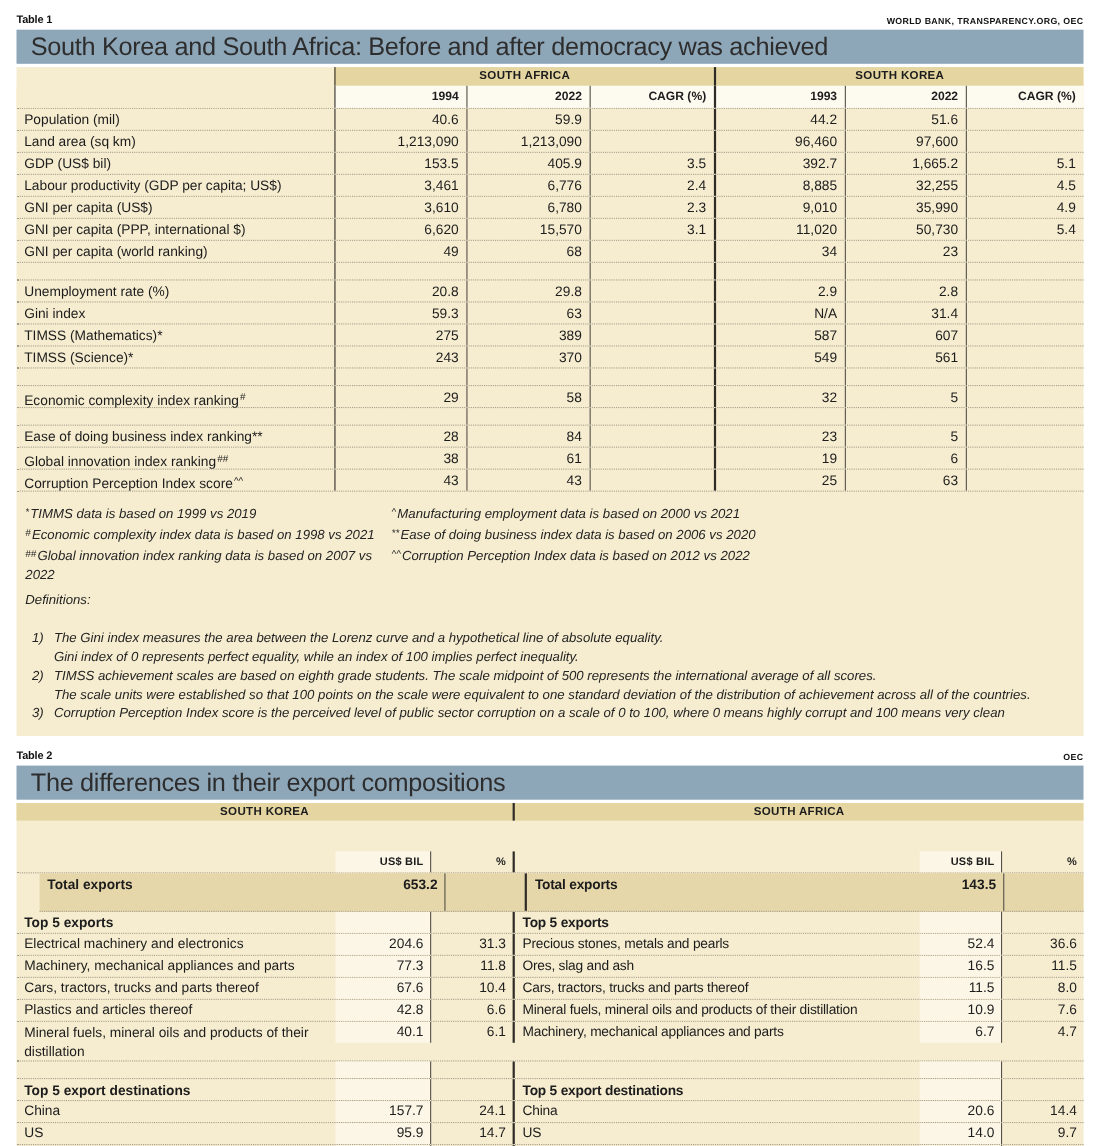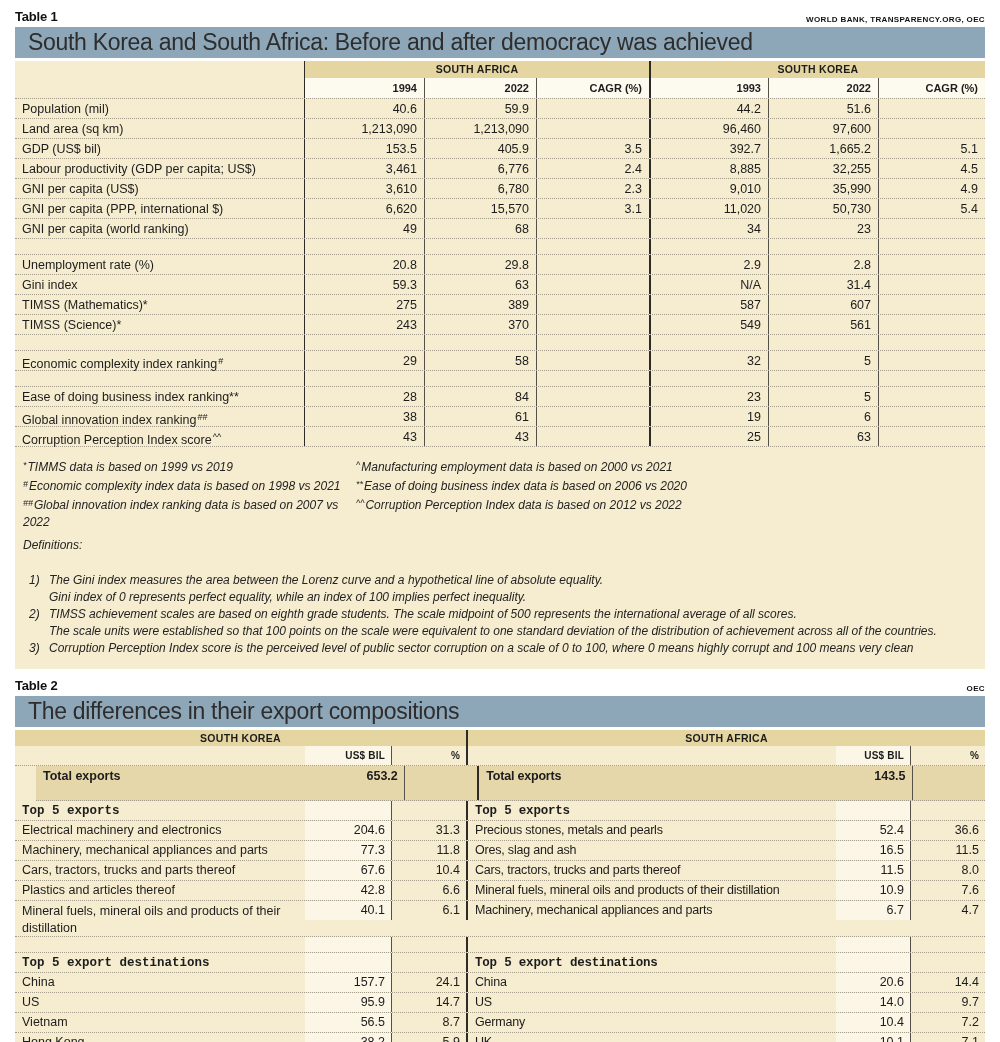--- a/index.html
+++ b/index.html
@@ -5,21 +5,21 @@
   :root{
     --blue:#8da6b8; --tan:#e4d5a1; --cream:#f6edd0; --offwhite:#fdfaf0;
     --strip:#fbf6e6; --tanrow:#e6d7ab; --dk:#2e2b26; --vl:#55504a; --dot:#a59d8c;
     --ink:#1c1c1c;
   }
   *{margin:0;padding:0;box-sizing:border-box;}
   body{width:1000px;height:1042px;overflow:hidden;background:#ffffff;
        font-family:"Liberation Sans",sans-serif;color:var(--ink);}
   .page{padding:0 15px;}
   .caption-row{display:flex;justify-content:space-between;align-items:flex-end;padding-top:10px;height:24px;}
-  .tbl-label{font-weight:bold;font-size:13px;letter-spacing:-0.2px;color:#111;}
+  .tbl-label{font-weight:bold;font-size:10px;letter-spacing:-0.2px;color:#111;}
   .source{font-size:8px;font-weight:bold;letter-spacing:0.35px;color:#111;}
   .titlebar{background:var(--blue);height:31px;line-height:31px;padding-left:13px;
             font-size:23px;color:#2d2d2d;letter-spacing:-0.3px;margin-top:3px;margin-bottom:3px;
             white-space:nowrap;}
   .panel{background:var(--cream);}
 
   
   .t1-band{display:flex;height:17px;line-height:17px;}
   .t1-band .sp{width:289px;}
   .t1-band .g{background:var(--tan);text-align:center;font-weight:bold;font-size:10.5px;letter-spacing:0.3px;}
@@ -49,30 +49,30 @@
   .def-row{display:flex;}
   .def-num{width:26px;padding-left:6px;flex:none;}
   .def-text{flex:1;}
 
   
   .t2-band{display:flex;height:16px;line-height:16px;font-weight:bold;font-size:10.5px;
            letter-spacing:0.3px;text-align:center;}
   .t2-band .bl{width:451px;background:var(--tan);}
   .t2-band .br{width:519px;background:var(--tan);border-left:2px solid var(--dk);}
   .t2-row{display:flex;font-size:12.5px;line-height:19px;height:20px;border-bottom:1px dotted var(--dot);}
-  .t2-row.subhdr{font-weight:bold;font-size:10px;letter-spacing:0.2px;height:20px;line-height:20px;}
+  .t2-row.subhdr{font-weight:bold;font-size:10px;letter-spacing:0.2px;height:20px;line-height:20px;margin-top:28px;}
   .t2-lab{width:290px;padding-left:7px;white-space:nowrap;}
   .t2-val{width:86px;text-align:right;padding-right:6px;background:var(--strip);}
   .t2-pct{width:75px;text-align:right;padding-right:6px;border-left:1px solid var(--vl);}
   .t2-rlab{width:370px;padding-left:7px;white-space:nowrap;letter-spacing:-0.2px;border-left:2px solid var(--dk);}
   .t2-rval{width:74px;text-align:right;padding-right:6px;background:var(--strip);}
   .t2-rpct{width:75px;text-align:right;padding-right:6px;border-left:1px solid var(--vl);}
   .t2-row.total{background:var(--tanrow);font-weight:bold;height:35px;line-height:21px;margin-left:21px;}
   .t2-row.total .t2-val,.t2-row.total .t2-rval{background:var(--tanrow);}
-  .t2-row.section{height:20px;line-height:20px;font-family:Liberation Mono, monospace;}
+  .t2-row.section{height:20px;line-height:20px;}
   .t2-row.section .t2-lab,.t2-row.section .t2-rlab{font-weight:bold;}
   .t2-row.tall{height:36px;align-items:flex-start;}
   .t2-row.tall .t2-lab{white-space:normal;line-height:17px;padding-top:2px;}
   .t2-row.blankrow{height:16px;}
 </style>
 </head>
 <body>
 
 <div class="page">
 

